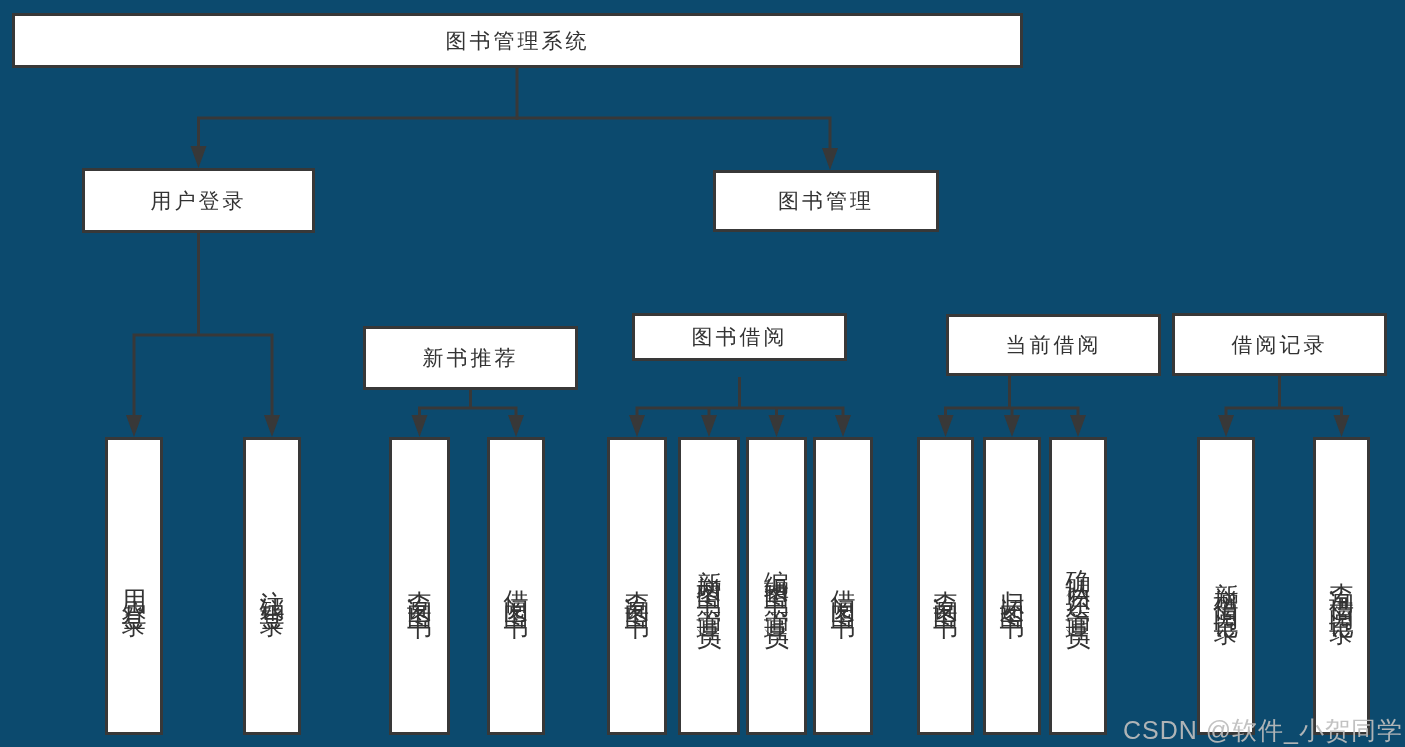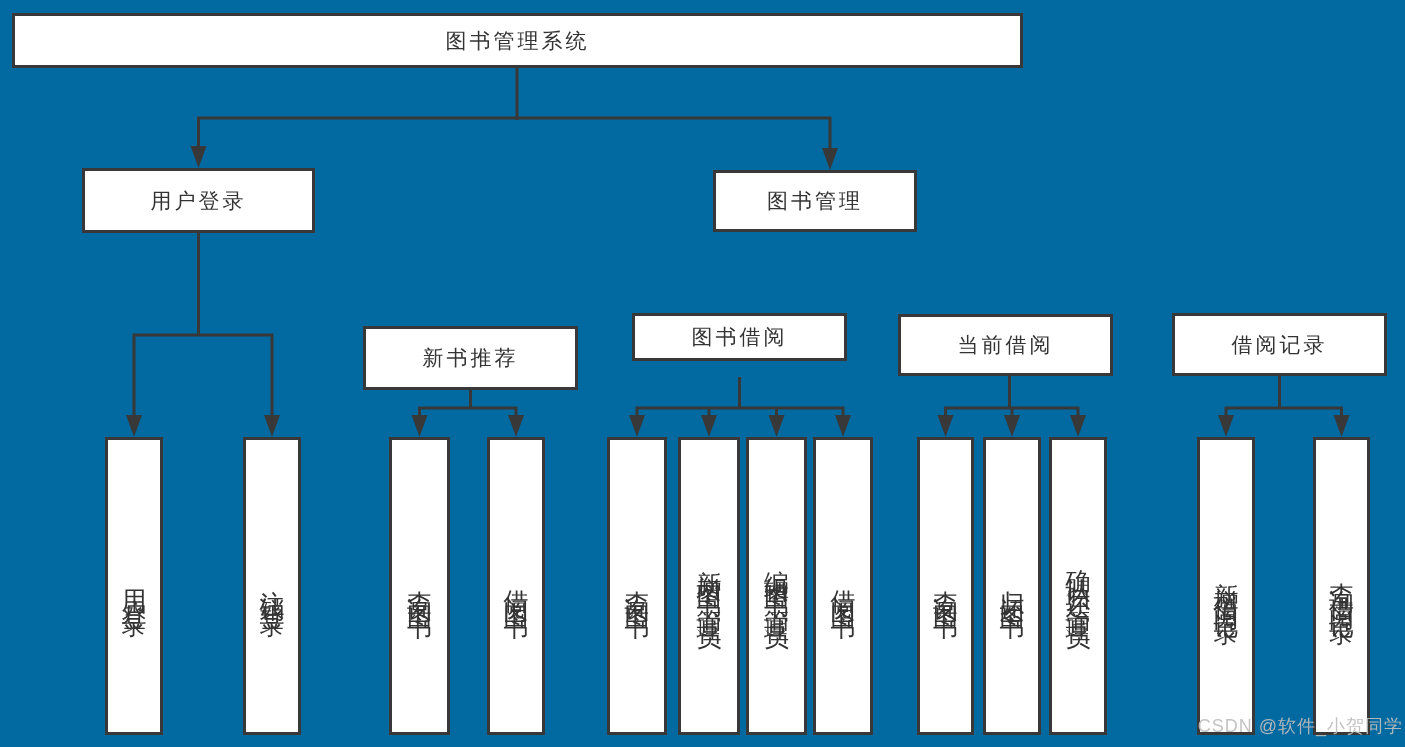--- a/index.html
+++ b/index.html
@@ -1,36 +1,36 @@
 <!DOCTYPE html>
 <html style="--line: #383838; --text: #333333; --wm: #bdbdbd;"><head>
 <meta charset="utf-8">
 <style>
   html,body{margin:0;padding:0;background:#fff;}
   .canvas{
-    position:relative;width:1405px;height:747px;background:#0369a1;
+    position:relative;width:1405px;height:747px;background:#0c4a6e;
     font-family:"Liberation Sans","DejaVu Sans",sans-serif;overflow:hidden;
   }
   .connectors{position:absolute;left:0;top:0;z-index:1;}
   .box{
     position:absolute;box-sizing:border-box;background:#fff;
     border:3px solid var(--line,#383838);
     display:flex;align-items:center;justify-content:center;z-index:2;
   }
   .hbox .lbl{
     font-size:21px;letter-spacing:3px;color:var(--text,#333);white-space:nowrap;
   }
   .vbox .vlbl{
     writing-mode:vertical-rl;text-orientation:mixed;
     font-size:25px;letter-spacing:8px;color:var(--text,#333);
     line-height:1;white-space:nowrap;
   }
   .watermark{
     position:absolute;right:2px;top:714px;z-index:3;
-    font-size:18px;color:var(--wm,#bdbdbd);opacity:.92;
+    font-size:25px;color:var(--wm,#bdbdbd);opacity:.92;
     letter-spacing:1px;white-space:nowrap;
   }
 </style>
 </head>
 <body>
 
 <div class="canvas">
 
   <svg class="connectors" width="1405" height="747">
     <g stroke="#383838" stroke-width="3" fill="none">
@@ -60,31 +60,31 @@
     </g>
   </svg>
 
   <div class="box hbox" style="left:12px;top:13px;width:1011px;height:55px">
     <span class="lbl">图书管理系统</span>
   </div>
 
   <div class="box hbox" style="left:82px;top:168px;width:233px;height:65px">
     <span class="lbl">用户登录</span>
   </div>
-  <div class="box hbox" style="left:713px;top:170px;width:204px;height:62px">
+  <div class="box hbox" style="left:713px;top:170px;width:226px;height:62px">
     <span class="lbl">图书管理</span>
   </div>
 
   <div class="box hbox" style="left:363px;top:326px;width:215px;height:64px">
     <span class="lbl">新书推荐</span>
   </div>
   <div class="box hbox" style="left:632px;top:313px;width:215px;height:48px">
     <span class="lbl">图书借阅</span>
   </div>
-  <div class="box hbox" style="left:898px;top:314px;width:215px;height:62px">
+  <div class="box hbox" style="left:946px;top:314px;width:215px;height:62px">
     <span class="lbl">当前借阅</span>
   </div>
   <div class="box hbox" style="left:1172px;top:313px;width:215px;height:63px">
     <span class="lbl">借阅记录</span>
   </div>
 
   <div class="box vbox" style="left:105px;top:437px;width:58px;height:298px">
     <span class="vlbl">用户登录</span>
   </div>
   <div class="box vbox" style="left:243px;top:437px;width:58px;height:298px">

